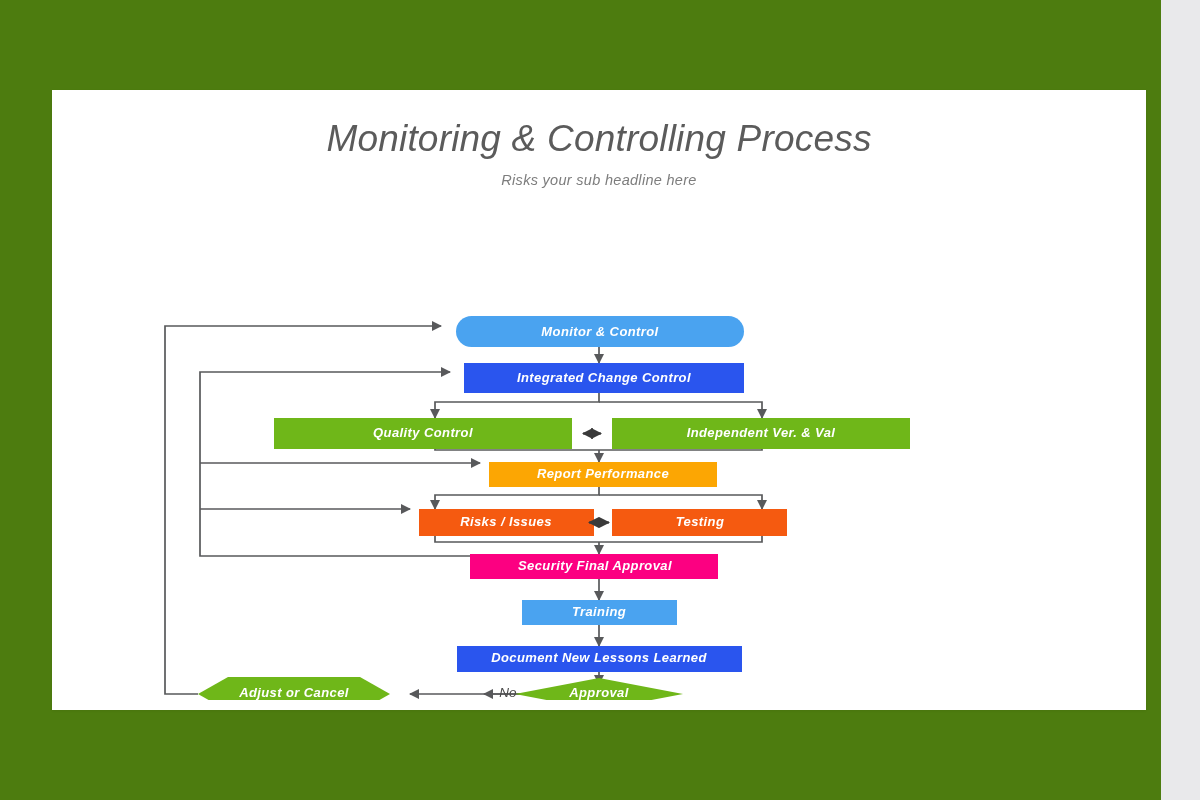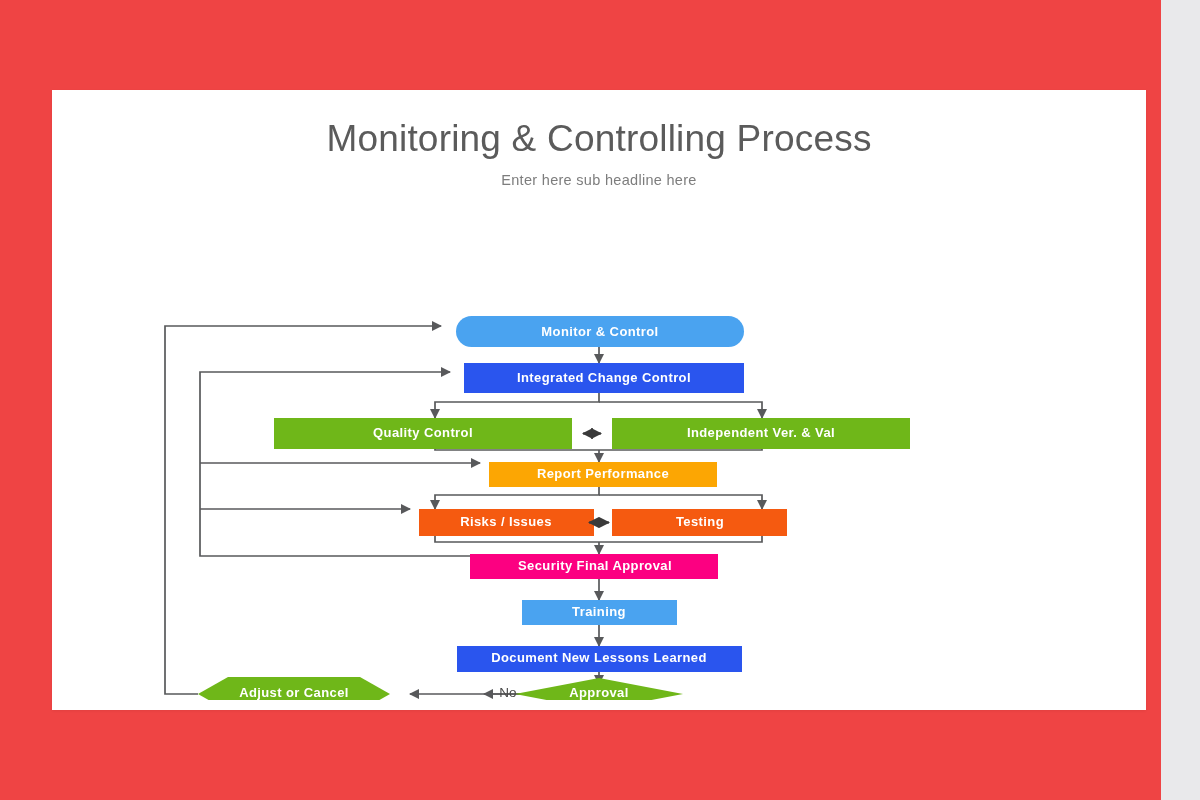--- a/index.html
+++ b/index.html
@@ -8,21 +8,22 @@
     background: #e9e9eb;
     width: 1200px;
     height: 800px;
     overflow: hidden;
     font-family: "Liberation Sans", sans-serif;
   }
   #stage {
     position: relative;
     width: 1161px;
     height: 800px;
-    background: #ef4444;
+    background: #4d7c0f;
+    font-style: italic;
   }
   #slide {
     position: absolute;
     left: 52px;
     top: 90px;
     width: 1094px;
     height: 620px;
     background: #ffffff;
     box-shadow: 0 1px 3px rgba(0,0,0,0.06);
   }
@@ -96,21 +97,21 @@
   }
 </style>
 </head>
 <body>
 
 <div id="stage">
   <div id="slide">
     <div id="slide-inner">
 
       <div class="title">Monitoring &amp; Controlling Process</div>
-      <div class="subtitle">Enter here sub headline here</div>
+      <div class="subtitle">Risks your sub headline here</div>
 
       <svg id="chart-svg" viewBox="0 0 1094 500">
         <defs>
           <marker id="arrowEnd" viewBox="0 0 10 10" refX="9" refY="5" markerWidth="6" markerHeight="6" orient="auto-start-reverse">
             <path d="M 0 0 L 10 5 L 0 10 z" fill="#58595b"></path>
           </marker>
           <marker id="arrowEndDark" viewBox="0 0 10 10" refX="9" refY="5" markerWidth="5.5" markerHeight="5.5" orient="auto-start-reverse">
             <path d="M 0 0 L 10 5 L 0 10 z" fill="#3a3a3a"></path>
           </marker>
         </defs>

